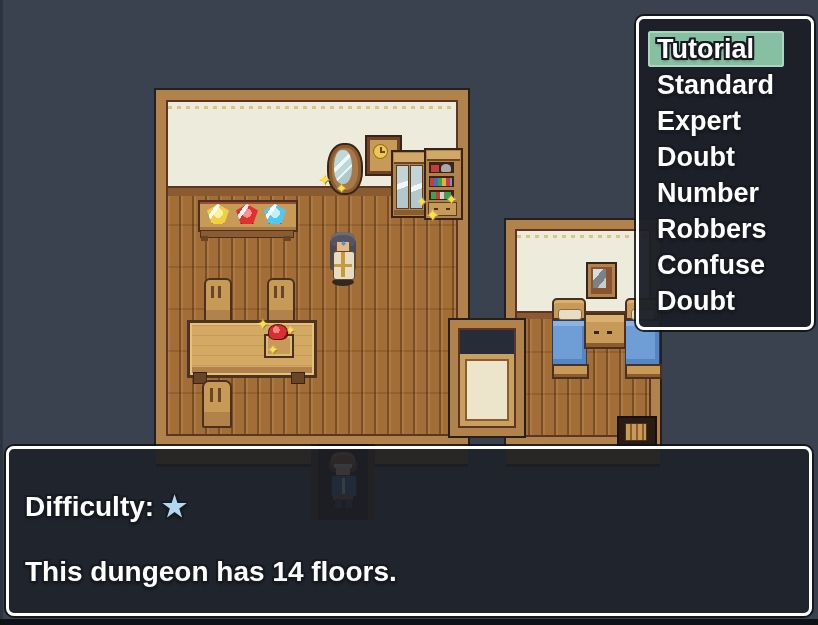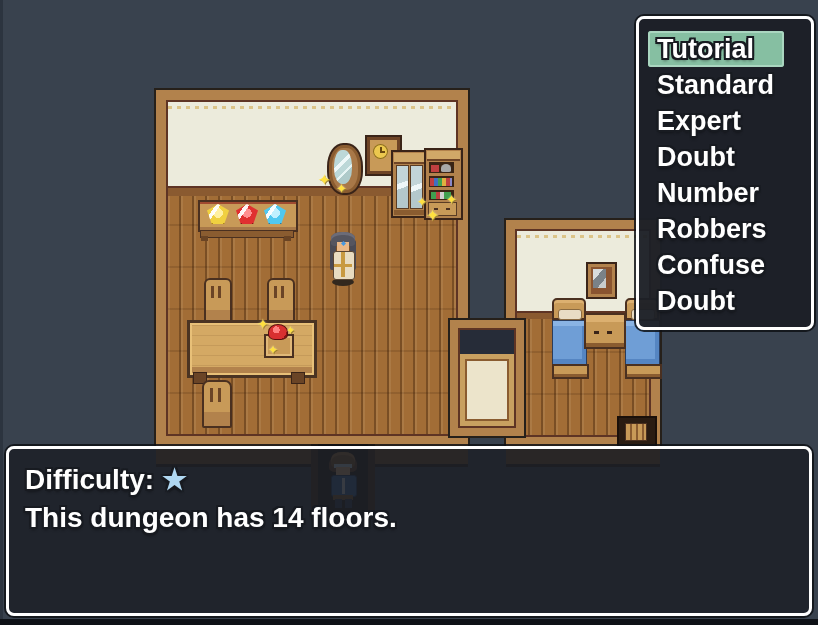--- a/index.html
+++ b/index.html
@@ -35,21 +35,21 @@
     clip-path:polygon(50% 0,96% 32%,76% 100%,24% 100%,4% 32%);}
   
   .gamewin{position:absolute;border:3px solid #ffffff;border-radius:8px;
     background:rgba(28,31,39,.86);box-shadow:0 0 0 2px rgba(14,16,21,.85);}
   .gametext{color:#fff;font-weight:700;
     text-shadow:-2px 0 #181b21,2px 0 #181b21,0 -2px #181b21,0 2px #181b21,
       -2px -2px #181b21,2px -2px #181b21,-2px 2px #181b21,2px 2px #181b21,0 3px 3px rgba(0,0,0,.4);}
   .menu-item{position:relative;margin-left:9px;width:127px;height:36px;line-height:36px;
     padding-left:9px;font-size:27px;border-radius:3px;}
   .menu-item.selected{background:#86bfa2;box-shadow:inset 0 0 0 2px #aad6c0;}
-  .msg-line{font-size:28px;line-height:38px;}
+  .msg-line{font-size:28px;line-height:38px;margin-top:27px;}
 </style>
 </head>
 <body>
 
 <div id="screen">
 
   <div class="room" style="left:156px;top:90px;width:292px;height:336px;">
     <div class="wall" style="height:86px;"></div>
     <div class="divider" style="top:86px;"></div>
     <div class="floor" style="top:96px;"></div>

